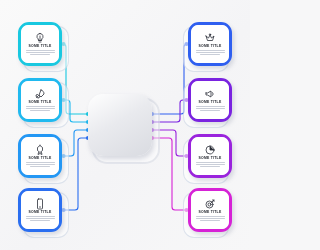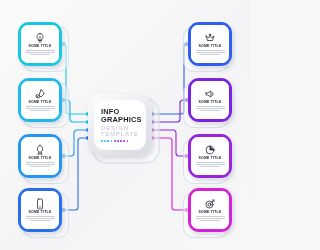--- a/index.html
+++ b/index.html
@@ -310,32 +310,15 @@
             <i></i>
             <i></i>
           </div>
         </div>
       </div>
     </div>
 
   <div id="hub">
     <div class="hghost"></div>
     <div class="hframe"></div>
-    <div class="hinner">
-      <div class="h1">INFO</div>
-      <div class="h2">GRAPHICS</div>
-      <div class="h3">DESIGN</div>
-      <div class="h4">TEMPLATE</div>
-      <div class="dots" id="hub-dots">
-          <b style="background: rgb(37, 201, 230);"></b>
-          <b style="background: rgb(37, 201, 230);"></b>
-          <b style="background: rgb(47, 157, 242);"></b>
-          <b style="background: rgb(47, 157, 242);"></b>
-          <b style="background: rgb(107, 77, 232);"></b>
-          <b style="background: rgb(138, 60, 235);"></b>
-          <b style="background: rgb(166, 47, 224);"></b>
-          <b style="background: rgb(196, 42, 212);"></b>
-          <b style="background: rgb(217, 39, 200);"></b>
-        </div>
-    </div>
   </div>
 
 </div>
 
 </body></html>

